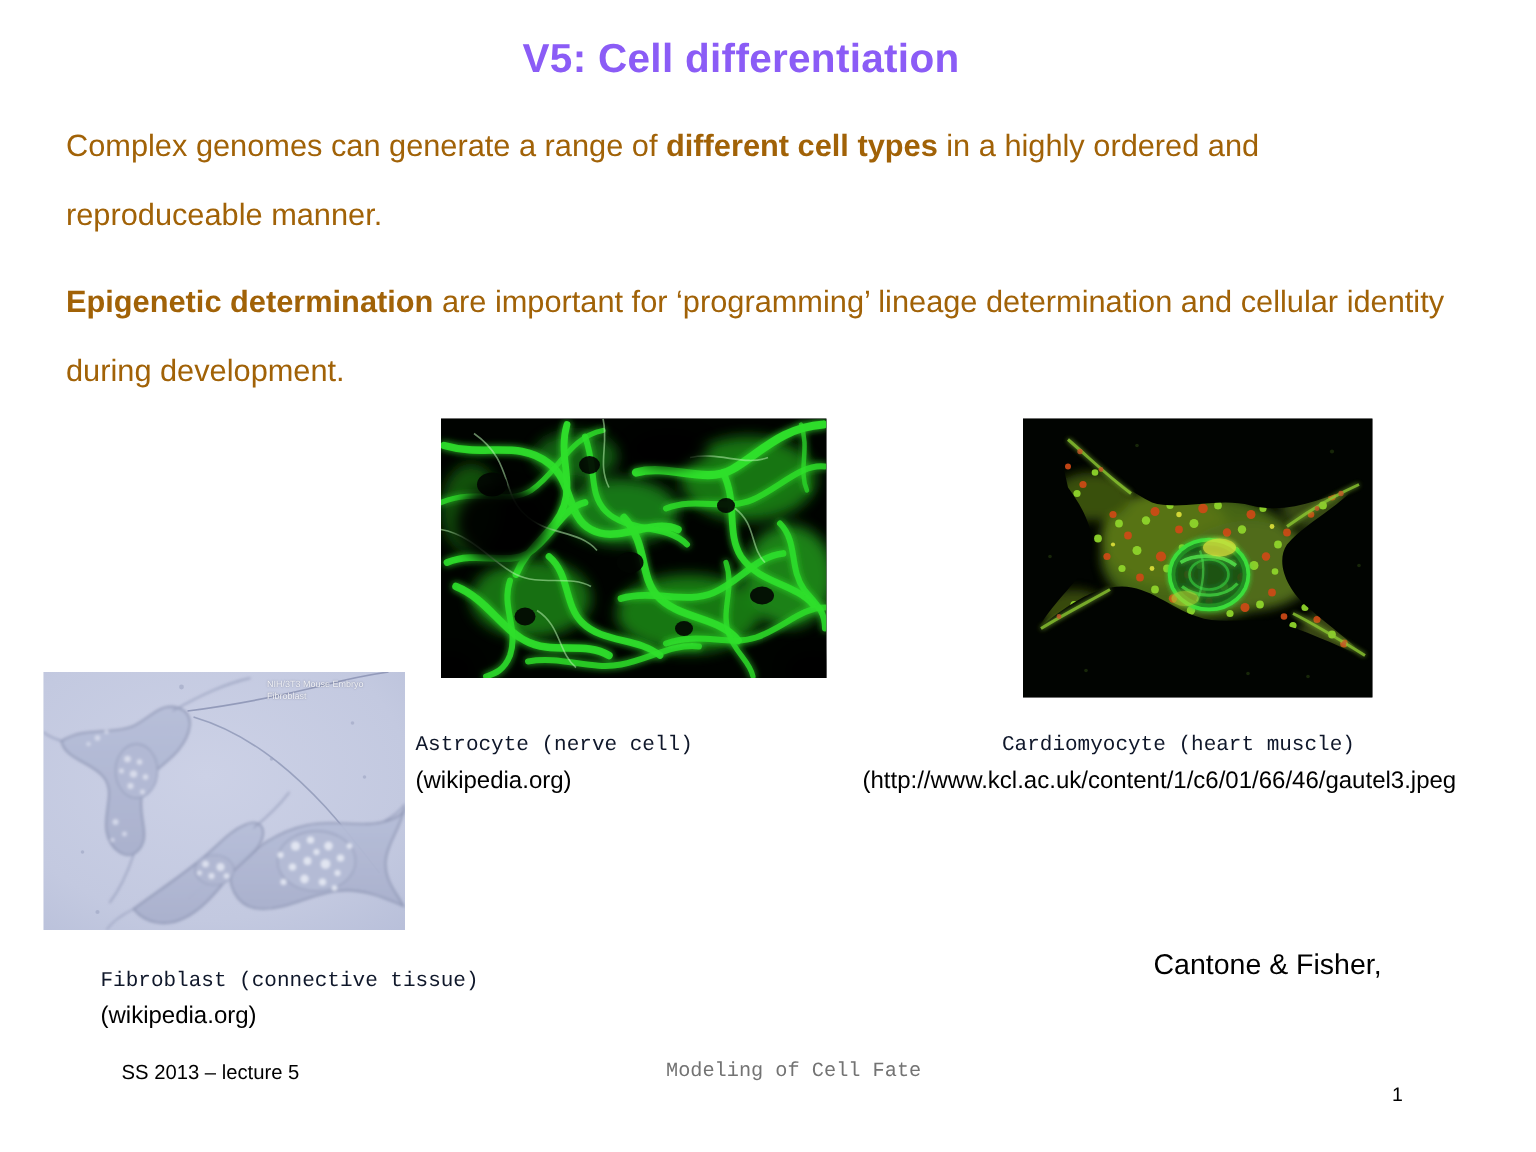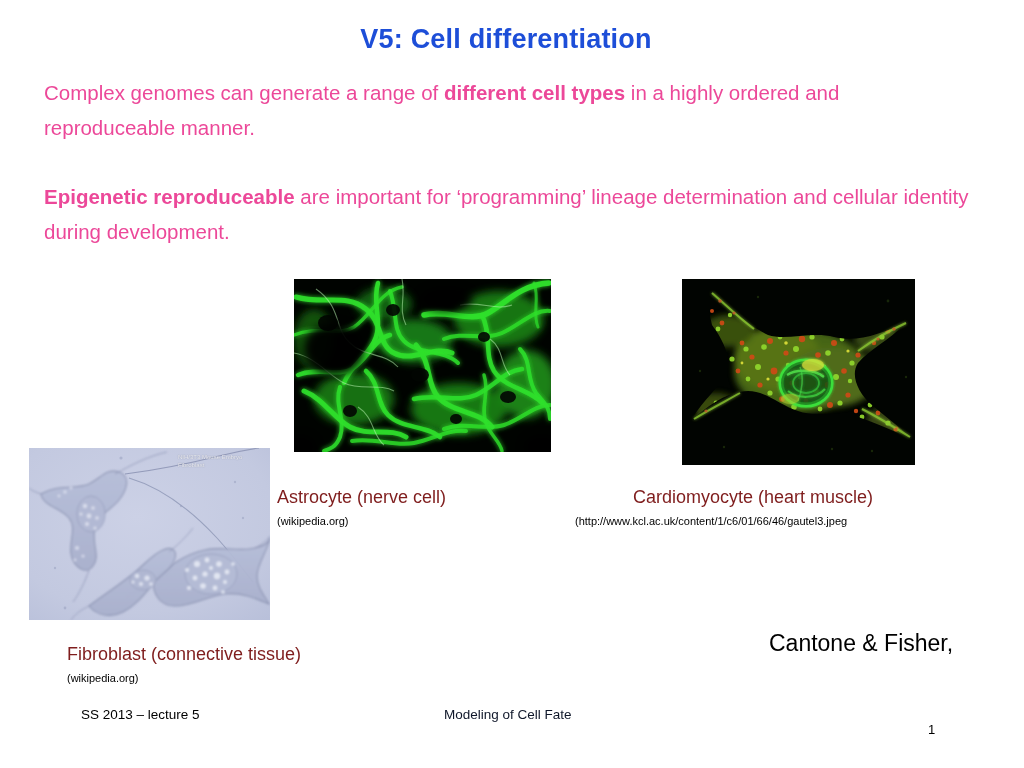--- a/index.html
+++ b/index.html
@@ -12,38 +12,38 @@
     height: 768px;
     position: relative;
     overflow: hidden;
     font-family: "Liberation Sans", sans-serif;
     color: #000000;
   }
 
   
   #slide-title {
     position: absolute;
-    left: 12px;
+    left: 0;
     top: 24px;
     width: 988px;
     text-align: center;
     font-size: 27px;
     font-weight: bold;
-    color: #1d4ed8;
+    color: #8b5cf6;
     letter-spacing: 0.2px;
   }
 
   
   .body-par {
     position: absolute;
     left: 44px;
     width: 940px;
     font-size: 20.5px;
-    line-height: 35px;
-    color: #ec4899;
+    line-height: 46px;
+    color: #a16207;
   }
   #par-1 { top: 75px; width: 880px; }
   #par-2 { top: 179px; width: 950px; }
   .bold { font-weight: bold; }
 
   
   .img-frame {
     position: absolute;
     overflow: hidden;
   }
@@ -80,85 +80,87 @@
     line-height: 8px;
     color: #f2f3f8;
     text-align: left;
     width: 86px;
     text-shadow: 0 0 1px rgba(80,85,110,0.7);
   }
 
   
   .caption-main {
     position: absolute;
-    font-size: 18px;
+    font-size: 14px;
     line-height: 24px;
-    color: #7f1d1d;
+    color: #0f172a;
     white-space: nowrap;
+    font-family: Liberation Mono, monospace;
   }
   .caption-sub {
     position: absolute;
-    font-size: 11px;
+    font-size: 16px;
     line-height: 16px;
     color: #000000;
     white-space: nowrap;
   }
 
   #astrocyte-caption      { left: 277px; top: 485px; }
   #astrocyte-source       { left: 277px; top: 513px; }
-  #cardiomyocyte-caption  { left: 633px; top: 485px; }
+  #cardiomyocyte-caption  { left: 668px; top: 485px; }
   #cardiomyocyte-source   { left: 575px; top: 513px; text-align: center; }
   #fibroblast-caption     { left: 67px;  top: 642px; }
   #fibroblast-source      { left: 67px;  top: 670px; }
 
   
   #reference-block {
     position: absolute;
     left: 769px;
     top: 631px;
-    font-size: 23px;
+    font-size: 19px;
     line-height: 25.5px;
     color: #000000;
     white-space: nowrap;
   }
 
   
   #footer-left {
     position: absolute;
     left: 81px;
     top: 707px;
     font-size: 13.5px;
     color: #000000;
     white-space: nowrap;
     text-align: center;
   }
   #footer-center {
     position: absolute;
     left: 444px;
     top: 707px;
     font-size: 13.5px;
-    color: #0f172a;
+    color: #737373;
     white-space: nowrap;
+    font-family: Liberation Mono, monospace;
   }
   #slide-number {
     position: absolute;
     left: 928px;
     top: 722px;
     font-size: 13px;
     color: #000000;
   }
 </style>
 </head>
 <body>
 
 <div id="slide-title">V5: Cell differentiation</div>
 
 <div id="par-1" class="body-par"><span>Complex genomes can generate a range of </span><span class="bold">different cell types</span><span> in a highly ordered and reproduceable manner.</span></div>
 
-<div id="par-2" class="body-par"><span class="bold">Epigenetic reproduceable</span><span> are important for ‘programming’ lineage determination and cellular identity during development.</span></div>
+<div id="par-2" class="body-par"><span class="bold">Epigenetic determination</span><span> are important for ‘programming’ lineage determination and cellular identity during development.</span></div>
 
 <div class="img-frame" id="astrocyte-image">
   <svg viewBox="0 0 257 173" preserveAspectRatio="none">
     <defs>
       <filter id="glowA" x="-40%" y="-40%" width="180%" height="180%">
         <feGaussianBlur stdDeviation="2.6" result="b"></feGaussianBlur>
         <feMerge>
             <feMergeNode in="b"></feMergeNode>
             <feMergeNode in="SourceGraphic"></feMergeNode>
           </feMerge>

